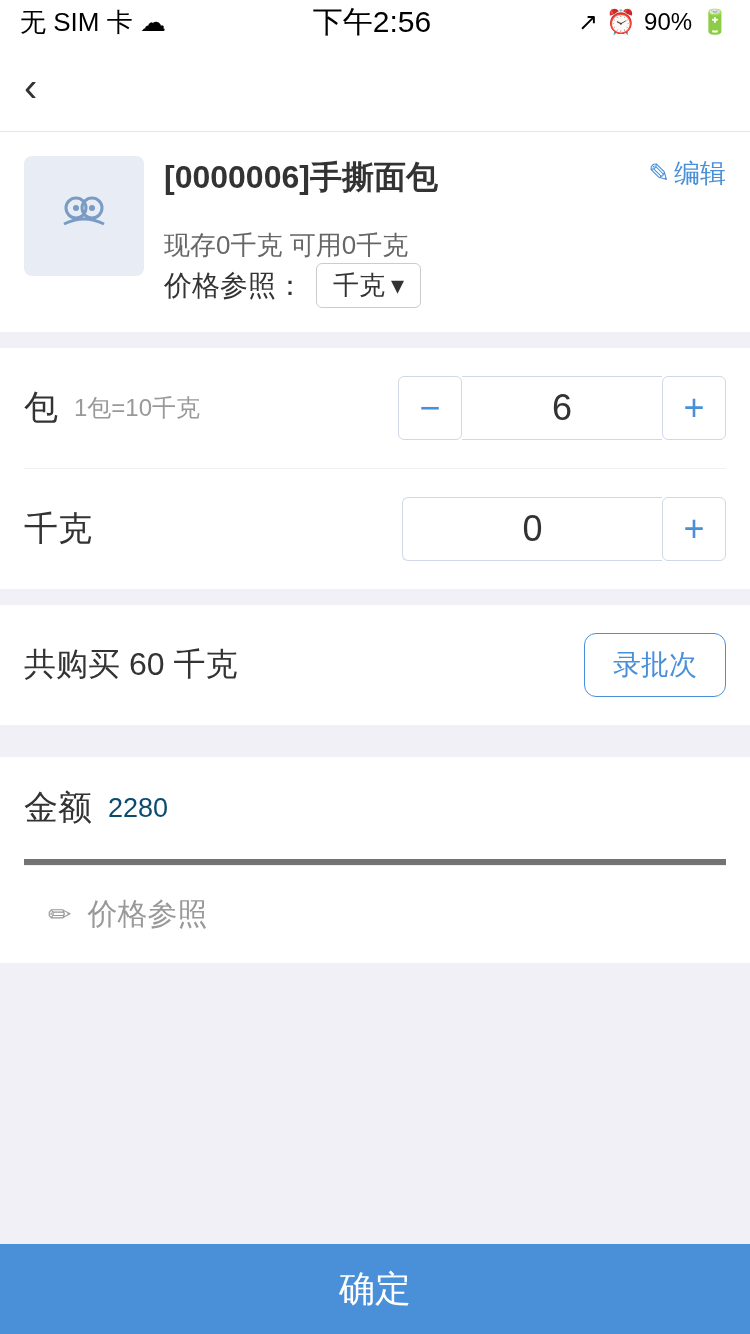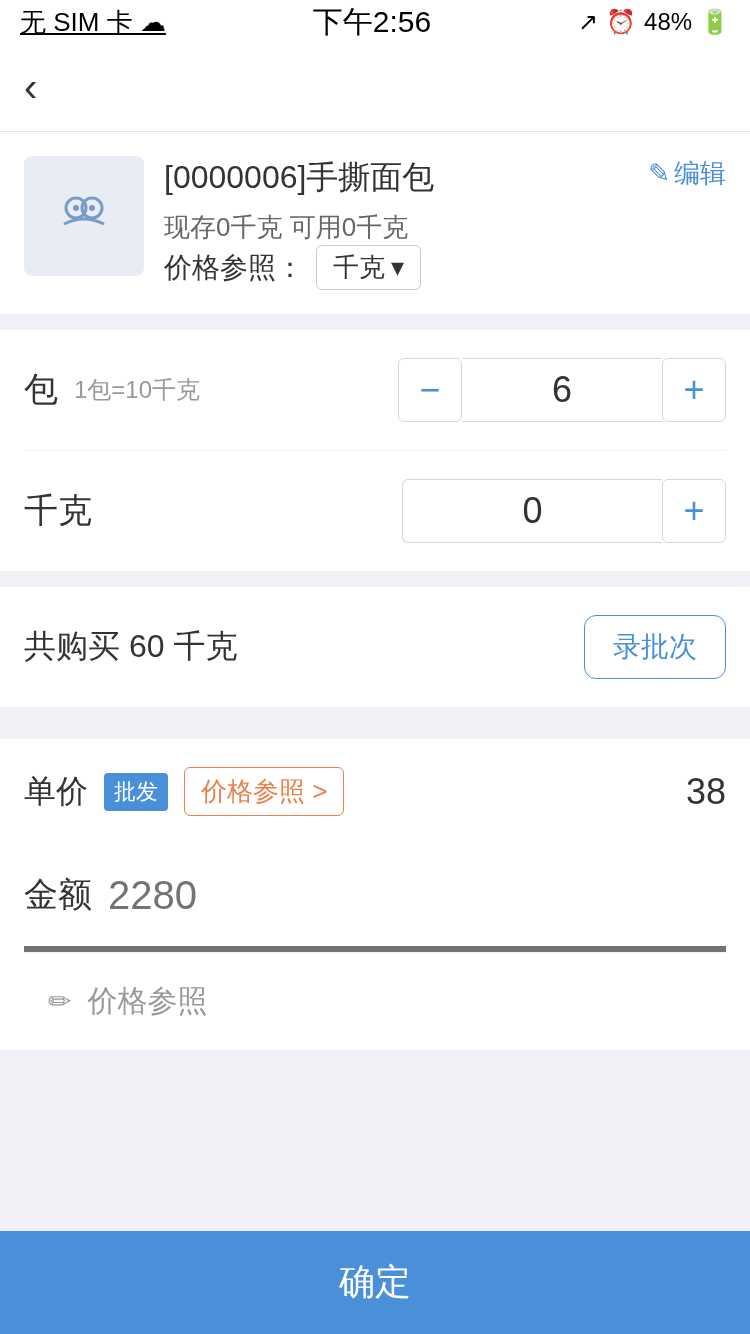--- a/index.html
+++ b/index.html
@@ -17,21 +17,21 @@
     .status-bar {
       height: 44px;
       background: #fff;
       display: flex;
       align-items: center;
       justify-content: space-between;
       padding: 0 20px;
       font-size: 26px;
       color: #000;
     }
-    .status-left { display: flex; align-items: center; gap: 8px; text-decoration: underline; }
+    .status-left { display: flex; align-items: center; gap: 8px; }
     .status-center { font-size: 30px; font-weight: 500; }
     .status-right { display: flex; align-items: center; gap: 8px; font-size: 24px; }
 
     
     .nav-bar {
       height: 88px;
       background: #fff;
       display: flex;
       align-items: center;
       justify-content: center;
@@ -70,23 +70,23 @@
       justify-content: center;
       flex-shrink: 0;
     }
     .product-image svg {
       width: 60px;
       height: 60px;
     }
     .product-info { flex: 1; }
     .product-name {
       font-size: 32px;
-      font-weight: 400;
-      color: #333;
-      margin-bottom: 10px;
+      font-weight: 700;
+      color: #333;
+      margin-bottom: 28px;
     }
     .product-stock {
       font-size: 26px;
       color: #666;
     }
     .product-unit-row {
       display: flex;
       align-items: center;
       gap: 12px;
       font-size: 28px;
@@ -237,21 +237,21 @@
       gap: 4px;
       cursor: pointer;
     }
     .price-value {
       margin-left: auto;
       font-size: 36px;
       color: #333;
       font-weight: 500;
     }
     .amount-label { font-size: 34px; color: #333; }
-    .amount-value { font-size: 40px; color: #737373; font-weight: 500; }
+    .amount-value { font-size: 27px; color: #0c4a6e; font-weight: 500; }
 
     .remark-row {
       background: #fff;
       padding: 28px 24px;
       display: flex;
       align-items: center;
       gap: 16px;
       border-top: 1px solid #f0f0f0;
     }
     .remark-text { font-size: 30px; color: #999; }
@@ -261,21 +261,21 @@
       background: #f0f0f6;
       flex: 1;
       min-height: 300px;
     }
 
     
     .confirm-bar {
       position: fixed;
       bottom: 0;
       width: 750px;
-      height: 103px;
+      height: 90px;
       background: #4a90d9;
       display: flex;
       align-items: center;
       justify-content: center;
       cursor: pointer;
     }
     .confirm-text {
       font-size: 36px;
       color: #fff;
       font-weight: 500;
@@ -291,21 +291,21 @@
 <div class="page-content">
 
   <div class="status-bar">
     <div class="status-left">
       <span>无 SIM 卡 ☁</span>
     </div>
     <div class="status-center">下午2:56</div>
     <div class="status-right">
       <span>↗</span>
       <span>⏰</span>
-      <span>48%</span>
+      <span>90%</span>
       <span>🔋</span>
     </div>
   </div>
 
   <div class="nav-bar">
     <span class="nav-back">‹</span>
   </div>
 
   <div class="product-card">
     <div class="product-image">
@@ -361,26 +361,20 @@
     </div>
   </div>
 
   <div class="summary-section">
     <span class="summary-text">共购买 60 千克</span>
     <button class="batch-btn">录批次</button>
   </div>
 
   <div style="height:16px;background:#f0f0f6;"></div>
 
-  <div class="price-section">
-    <span class="price-label">单价</span>
-    <span class="price-tag">批发</span>
-    <button class="price-ref-btn">价格参照 &gt;</button>
-    <span class="price-value">38</span>
-  </div>
 
   <div style="background:#fff;padding:28px 24px 0 24px;">
     <div style="display:flex;align-items:center;gap:16px;padding-bottom:28px;border-bottom:6px solid #737373;">
       <span class="amount-label">金额</span>
       <span class="amount-value">2280</span>
     </div>
     <div class="remark-row">
       <span style="color:#999;font-size:28px;">✏</span>
       <span class="remark-text">价格参照</span>
     </div>

